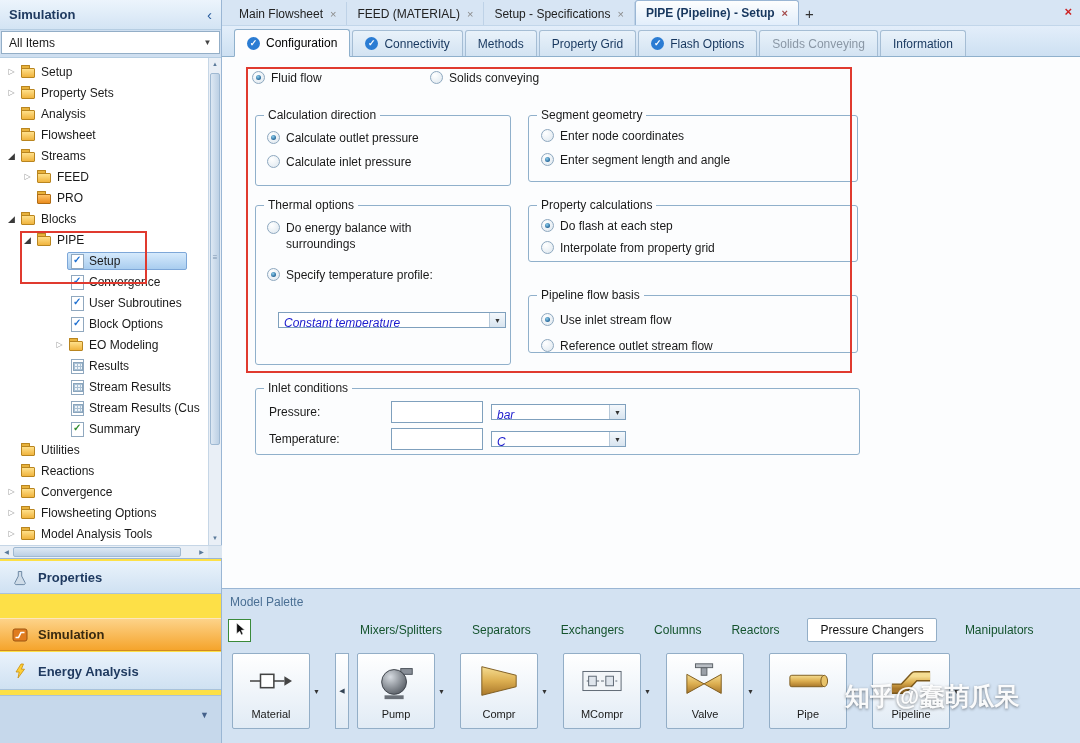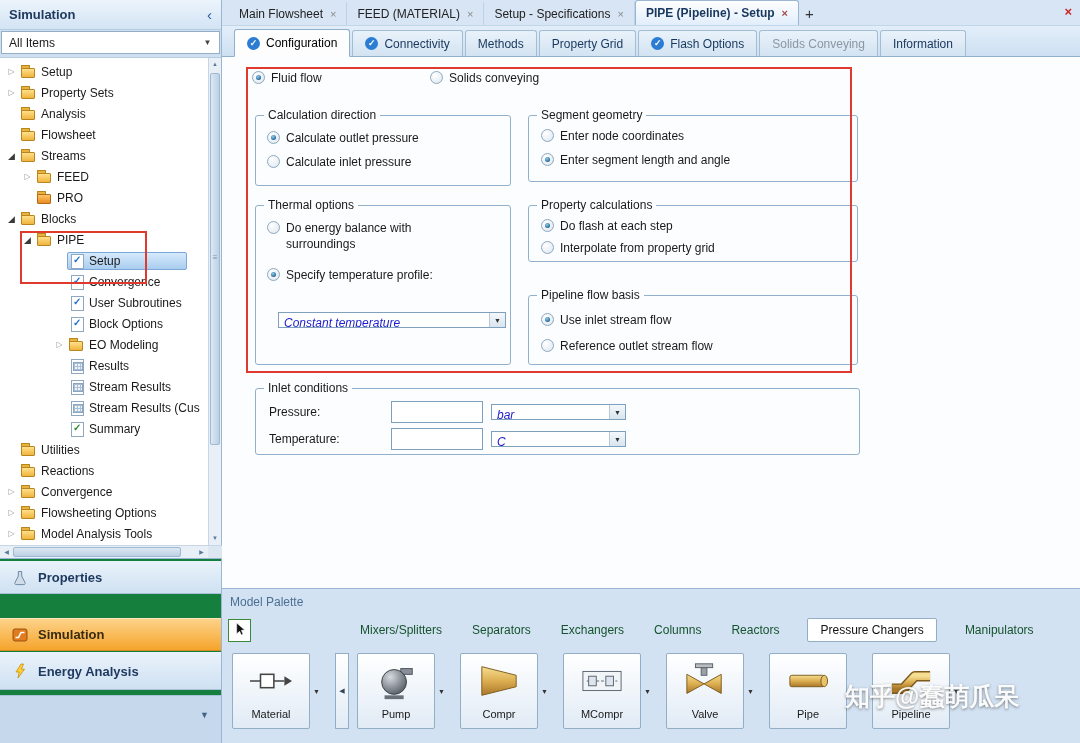--- a/index.html
+++ b/index.html
@@ -59,21 +59,21 @@
   .vs-thumb .grip { position:absolute; top:50%; left:0; right:0; margin-top:-6px; text-align:center;
                     font-size:8px; color:#7a93ad; }
   .hscroll { position:absolute; left:0; top:545px; width:222px; height:13px; background:#e9eff6;
              border-top:1px solid #c6d6e6; display:flex; }
   .hs-btn { width:13px; font-size:6px; color:#5a7a9a; text-align:center; line-height:12px; flex:none; }
   .hs-thumb { width:168px; margin:1px 0; background:linear-gradient(#dde8f3,#bcd0e4);
               border:1px solid #9fb9d2; border-radius:2px; flex:none; }
   .hs-fill { flex:1; }
   .hs-corner { width:14px; background:#dde7f1; flex:none; }
 
-  .nav { position:absolute; left:0; right:0; top:558px; bottom:0; background:#15803d;
+  .nav { position:absolute; left:0; right:0; top:558px; bottom:0; background:#fde047;
          border-top:1px solid #9ab6d4; }
   .nav-btn { position:absolute; left:0; right:0; height:33px; display:flex; align-items:center;
              gap:8px; padding:0 10px; border-top:1px solid #e8f2fb; border-bottom:1px solid #a9c2da;
              background:linear-gradient(#e9f2fb,#cfe1f2); font-weight:bold; color:#1f3a60;
              font-size:13px; cursor:pointer; }
   #nav-properties { top:2px; }
   #nav-simulation { top:59px; }
   #nav-energy { top:93px; height:38px; }
   .nav-btn.active { background:linear-gradient(#fdd389,#f5a42c); border-top-color:#fde7bd;
                     border-bottom-color:#d18a1f; color:#3a2a10; }
@@ -121,21 +121,21 @@
   .opts { display:flex; flex-direction:column; }
   #grp-calcdir { left:33px; top:58px; width:256px; height:71px; }
   #grp-calcdir .opts { padding:14px 0 0 11px; gap:8px; }
   #grp-seggeom { left:306px; top:58px; width:330px; height:67px; }
   #grp-seggeom .opts { padding:12px 0 0 12px; gap:8px; }
   #grp-thermal { left:33px; top:148px; width:256px; height:160px; }
   #grp-thermal .opts { padding:14px 0 0 11px; gap:15px; }
   #grp-thermal .rlabel { max-width:160px; }
   #grp-propcalc { left:306px; top:148px; width:330px; height:57px; }
   #grp-propcalc .opts { padding:12px 0 0 12px; gap:6px; }
-  #grp-flowbasis { left:306px; top:238px; width:330px; height:70px; }
+  #grp-flowbasis { left:306px; top:238px; width:330px; height:58px; }
   #grp-flowbasis .opts { padding:16px 0 0 12px; gap:10px; }
   #grp-inlet { left:33px; top:331px; width:605px; height:67px; }
   .combo { display:flex; align-items:stretch; border:1px solid #7fa0bd; background:#fff; height:16px; }
   .combo .val { flex:1; padding:3px 5px 0; font-style:italic; color:#1c1ccd; font-size:12px;
                 overflow:hidden; white-space:nowrap; }
   .combo .drop { width:16px; border-left:1px solid #b7c9d9;
                  background:linear-gradient(#f4f8fc,#d8e4ef); color:#333; font-size:7px;
                  display:flex; align-items:center; justify-content:center; }
   #profile-combo { position:absolute; left:22px; top:106px; width:228px; }
   .inlet-row { position:absolute; left:13px; display:flex; align-items:center; height:22px; }

